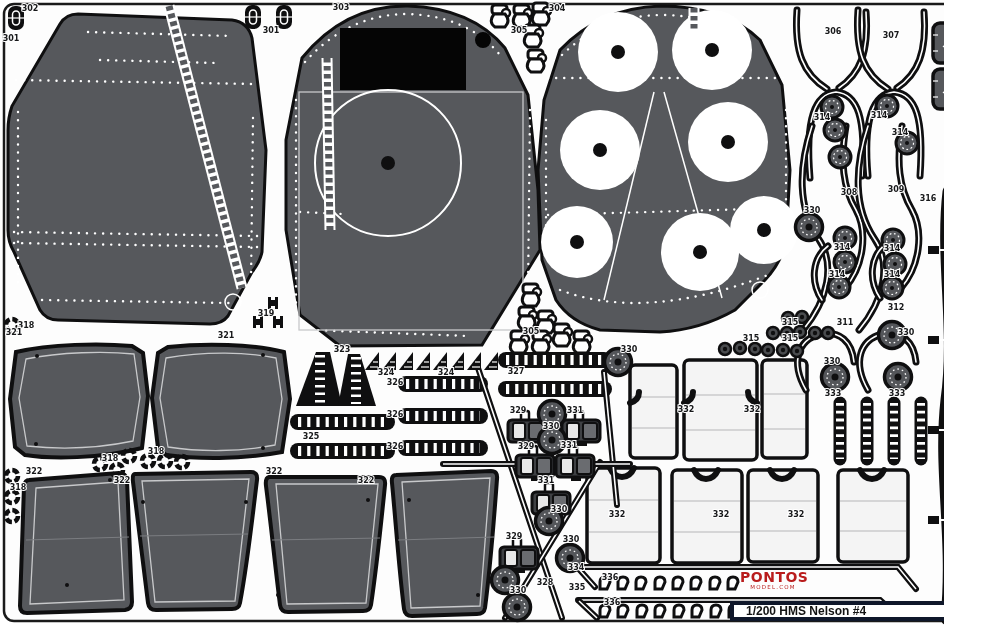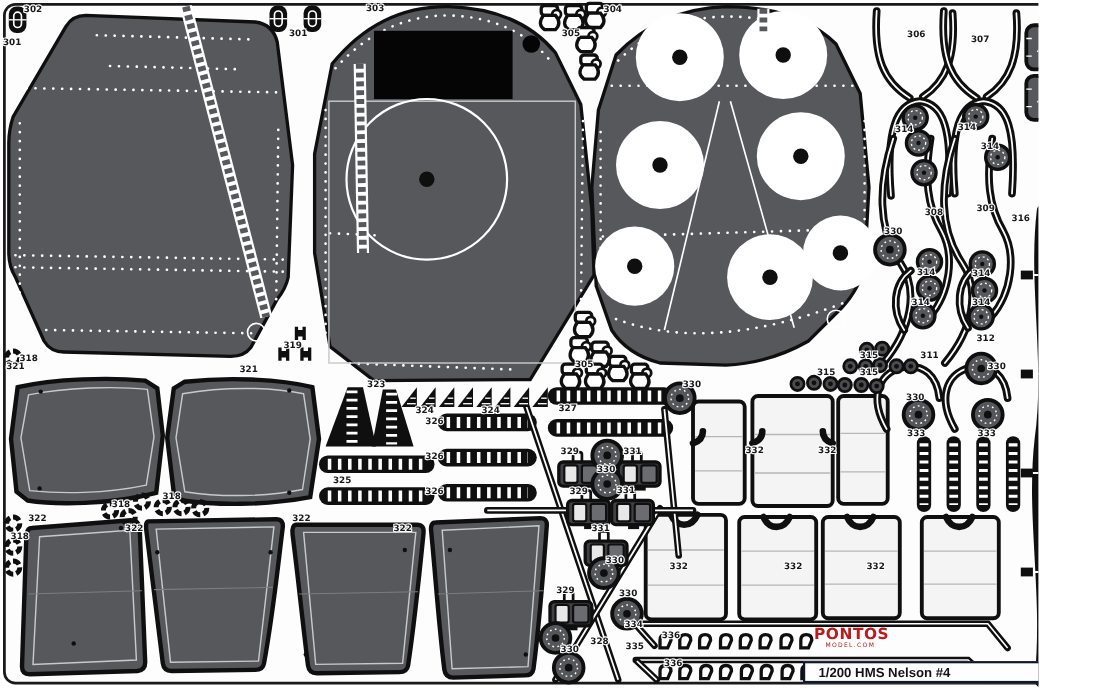--- a/index.html
+++ b/index.html
@@ -28,21 +28,21 @@
   .strip{stroke:var(--outline);stroke-width:15;fill:none;stroke-linecap:round;}
   .strip2{stroke:var(--outline);stroke-width:13;fill:none;stroke-linecap:round;}
   .stick{stroke:#fff;stroke-width:2;}
   .dot{fill:var(--outline);}
   .plabel{font-family:"DejaVu Sans",sans-serif;font-size:8px;font-weight:bold;fill:#17181a;
           text-anchor:middle;paint-order:stroke;stroke:#ffffff;stroke-width:2px;}
   .brand{position:absolute;left:740px;top:570px;width:66px;text-align:center;color:#b91c1c;}
   .brand-name{font-weight:bold;font-size:14px;line-height:14px;letter-spacing:0.5px;}
   .brand-sub{font-size:5.5px;letter-spacing:1.2px;line-height:7px;}
   .title-box{position:absolute;left:730px;top:601px;width:263px;height:20px;background:#fff;
-             border:2px solid #0f172a;box-sizing:border-box;display:flex;align-items:center;
+             border:4px solid #0f172a;box-sizing:border-box;display:flex;align-items:center;
              padding-left:12px;font-weight:bold;font-size:12px;color:#141414;
              font-family:"Liberation Sans",sans-serif;}
 </style>
 </head>
 <body>
 
 <div class="stage" style="--panel: #56585c; --outline: #0f0f10;">
 <svg width="1000" height="625" viewBox="0 0 1000 625">
   <defs>
     <g id="def-oval-301">

